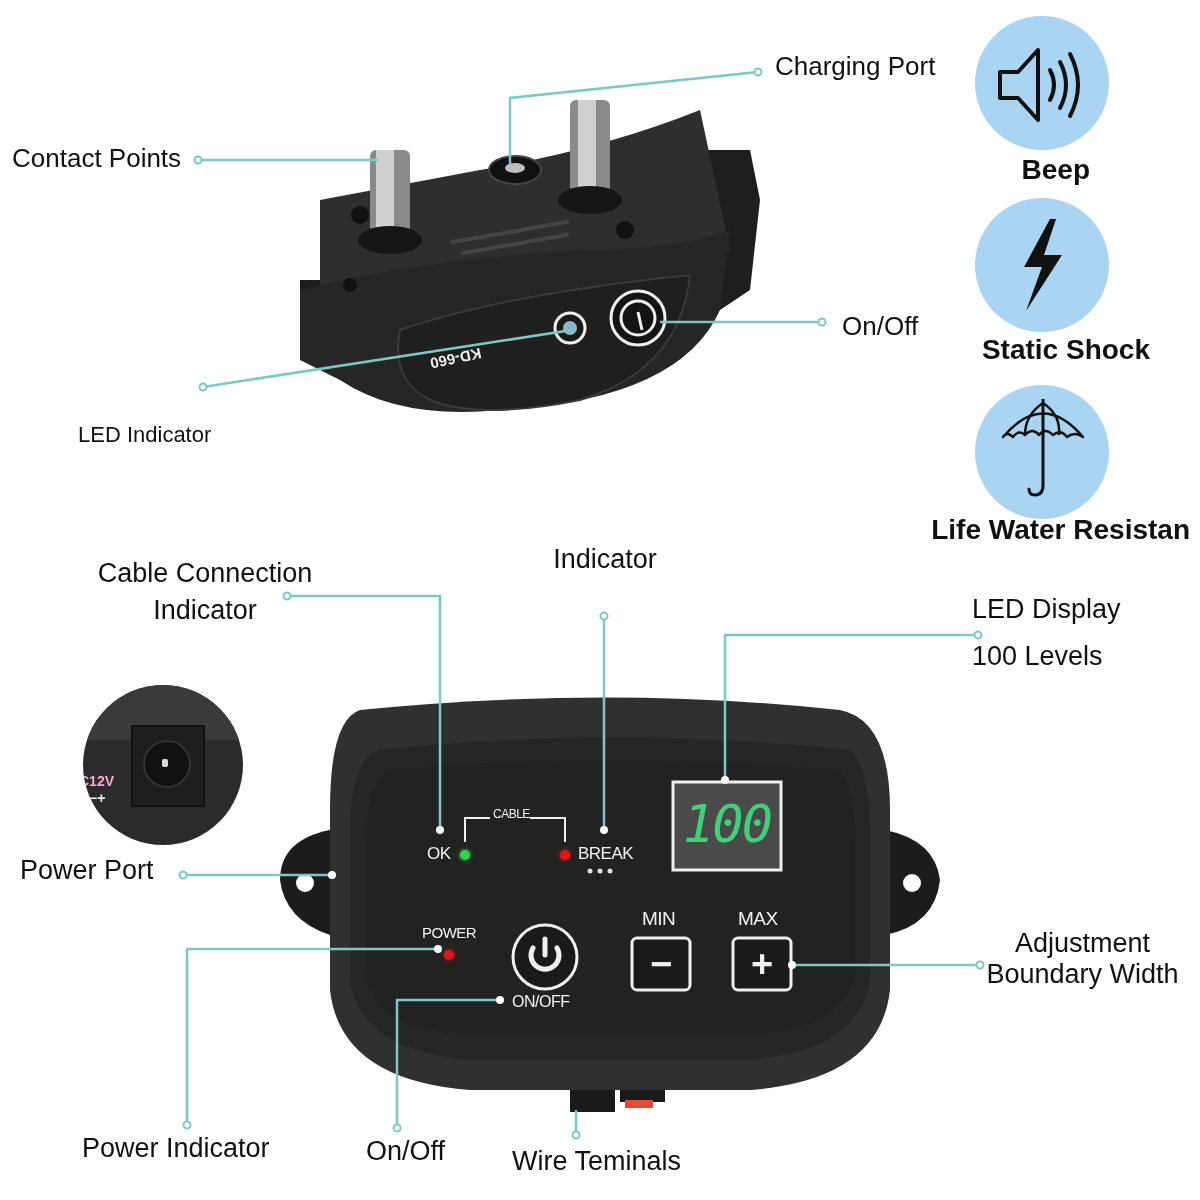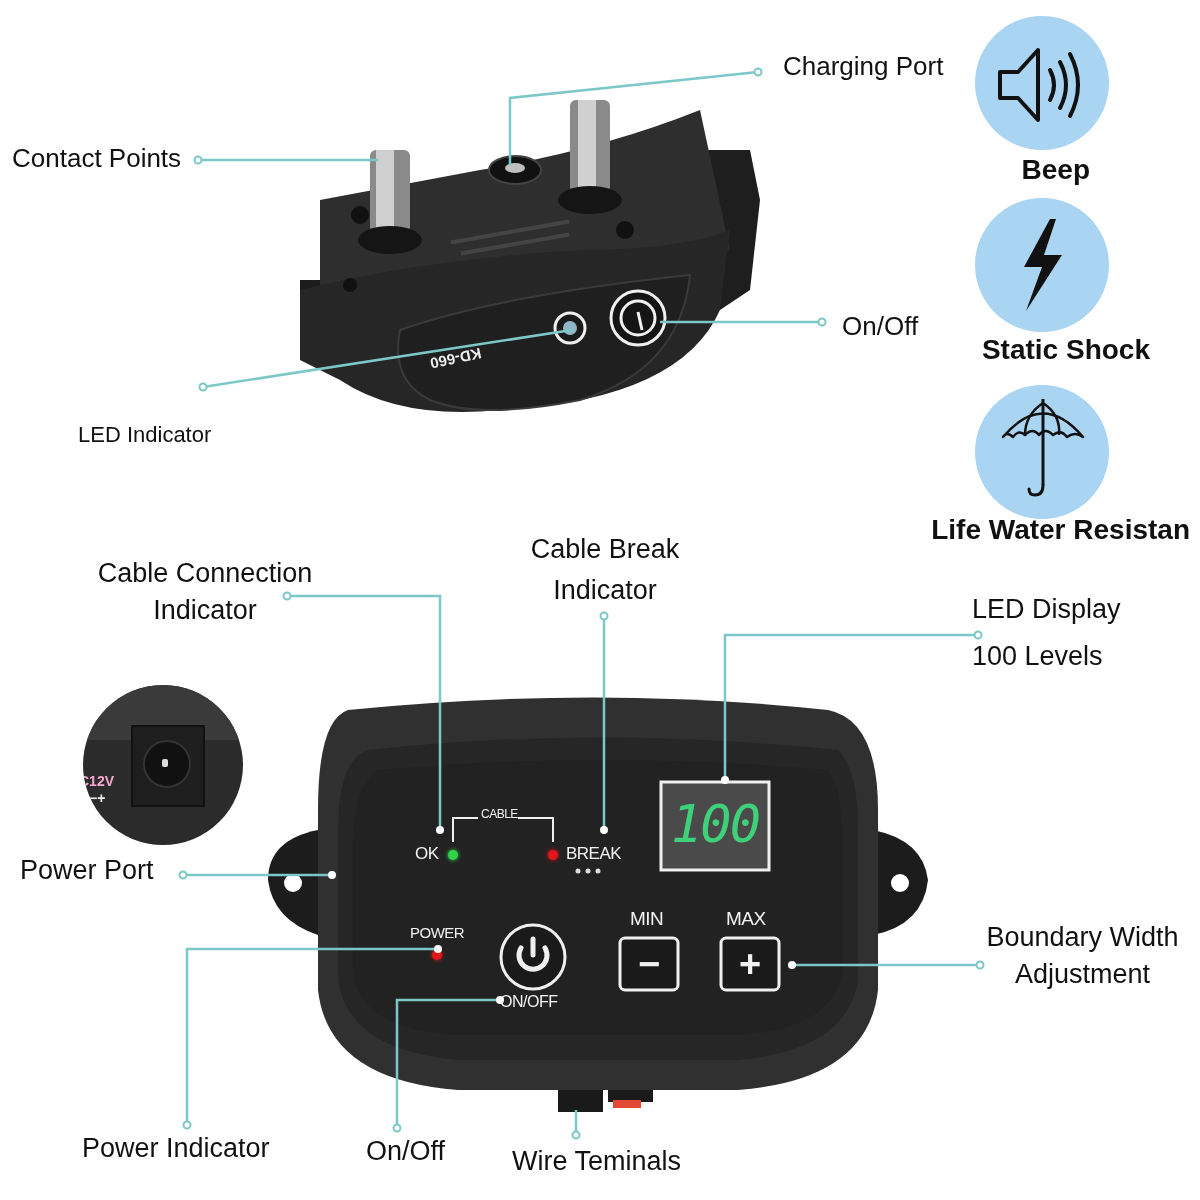--- a/index.html
+++ b/index.html
@@ -49,21 +49,21 @@
     <circle cx="290" cy="248" r="15" fill="#1a1a1a" stroke="#f0f0f0" stroke-width="3"></circle>
     <circle cx="290" cy="248" r="7" fill="#8fb6c8"></circle>
 
     <circle cx="358" cy="238" r="27" fill="#141414" stroke="#f0f0f0" stroke-width="3"></circle>
     <circle cx="358" cy="238" r="17" fill="none" stroke="#f0f0f0" stroke-width="3"></circle>
     <line x1="358" y1="232" x2="362" y2="250" stroke="#f0f0f0" stroke-width="3"></line>
   </svg>
   <div class="abs" style="left:150px;top:270px;color:#eee;font-size:15px;font-weight:bold;transform:rotate(168deg);">KD-660</div>
 </div>
 
-<div class="abs" style="left:268px;top:690px;width:660px;height:440px;text-decoration:underline;">
+<div class="abs" style="left:280px;top:690px;width:660px;height:440px;text-decoration:underline;">
   <svg width="660" height="440" viewBox="0 0 660 440">
 
     <path d="M50 140 Q0 150 0 190 Q5 230 50 245 Z" fill="#1c1c1c"></path>
     <circle cx="25" cy="193" r="9" fill="#fff"></circle>
     <path d="M605 140 Q655 150 660 190 Q655 235 605 245 Z" fill="#1c1c1c"></path>
     <circle cx="632" cy="193" r="9" fill="#fff"></circle>
 
     <path d="M80 20 Q330 -5 560 20 Q610 30 610 120 L610 300 Q600 390 470 400 L190 400 Q60 390 50 300 L50 120 Q50 30 80 20 Z" fill="#303030"></path>
 
     <path d="M100 60 Q330 35 570 60 Q590 80 590 140 L590 290 Q580 360 470 370 L190 370 Q80 360 70 290 L70 140 Q70 70 100 60 Z" fill="#262626"></path>
@@ -191,36 +191,35 @@
     <circle cx="604" cy="830" r="4"></circle>
     <circle cx="725" cy="780" r="4"></circle>
     <circle cx="332" cy="875" r="4"></circle>
     <circle cx="438" cy="949" r="4"></circle>
     <circle cx="500" cy="1000" r="4"></circle>
     <circle cx="792" cy="965" r="4"></circle>
   </g>
 </svg>
 
 <div class="label" style="left:12px;top:144px;font-size:26px;">Contact Points</div>
-<div class="label" style="left:775px;top:52px;font-size:26px;margin-left:8px;">Charging Port</div>
+<div class="label" style="left:775px;top:52px;font-size:26px;">Charging Port</div>
 <div class="label" style="left:842px;top:312px;font-size:26px;">On/Off</div>
 <div class="label" style="left:78px;top:386px;font-size:22px;margin-top:36px;">LED Indicator</div>
 
 <div class="label center" style="left:70px;top:558px;width:270px;">
   <div>Cable Connection</div>
   <div style="margin-top:6px;">Indicator</div>
 </div>
 <div class="label center" style="left:505px;top:534px;width:200px;">
-  <div>Cable Break</div>
   <div style="margin-top:10px;">Indicator</div>
 </div>
 <div class="label" style="left:972px;top:594px;">
   <div>LED Display</div>
   <div style="margin-top:16px;">100 Levels</div>
 </div>
 <div class="label" style="left:20px;top:855px;">Power Port</div>
 <div class="label center" style="left:965px;top:922px;width:235px;">
+  <div style="margin-top:6px;">Adjustment</div>
   <div>Boundary Width</div>
-  <div style="margin-top:6px;">Adjustment</div>
 </div>
 <div class="label" style="left:82px;top:1133px;">Power Indicator</div>
 <div class="label" style="left:366px;top:1136px;">On/Off</div>
 <div class="label" style="left:512px;top:1146px;">Wire Teminals</div>
 
 </body></html>

